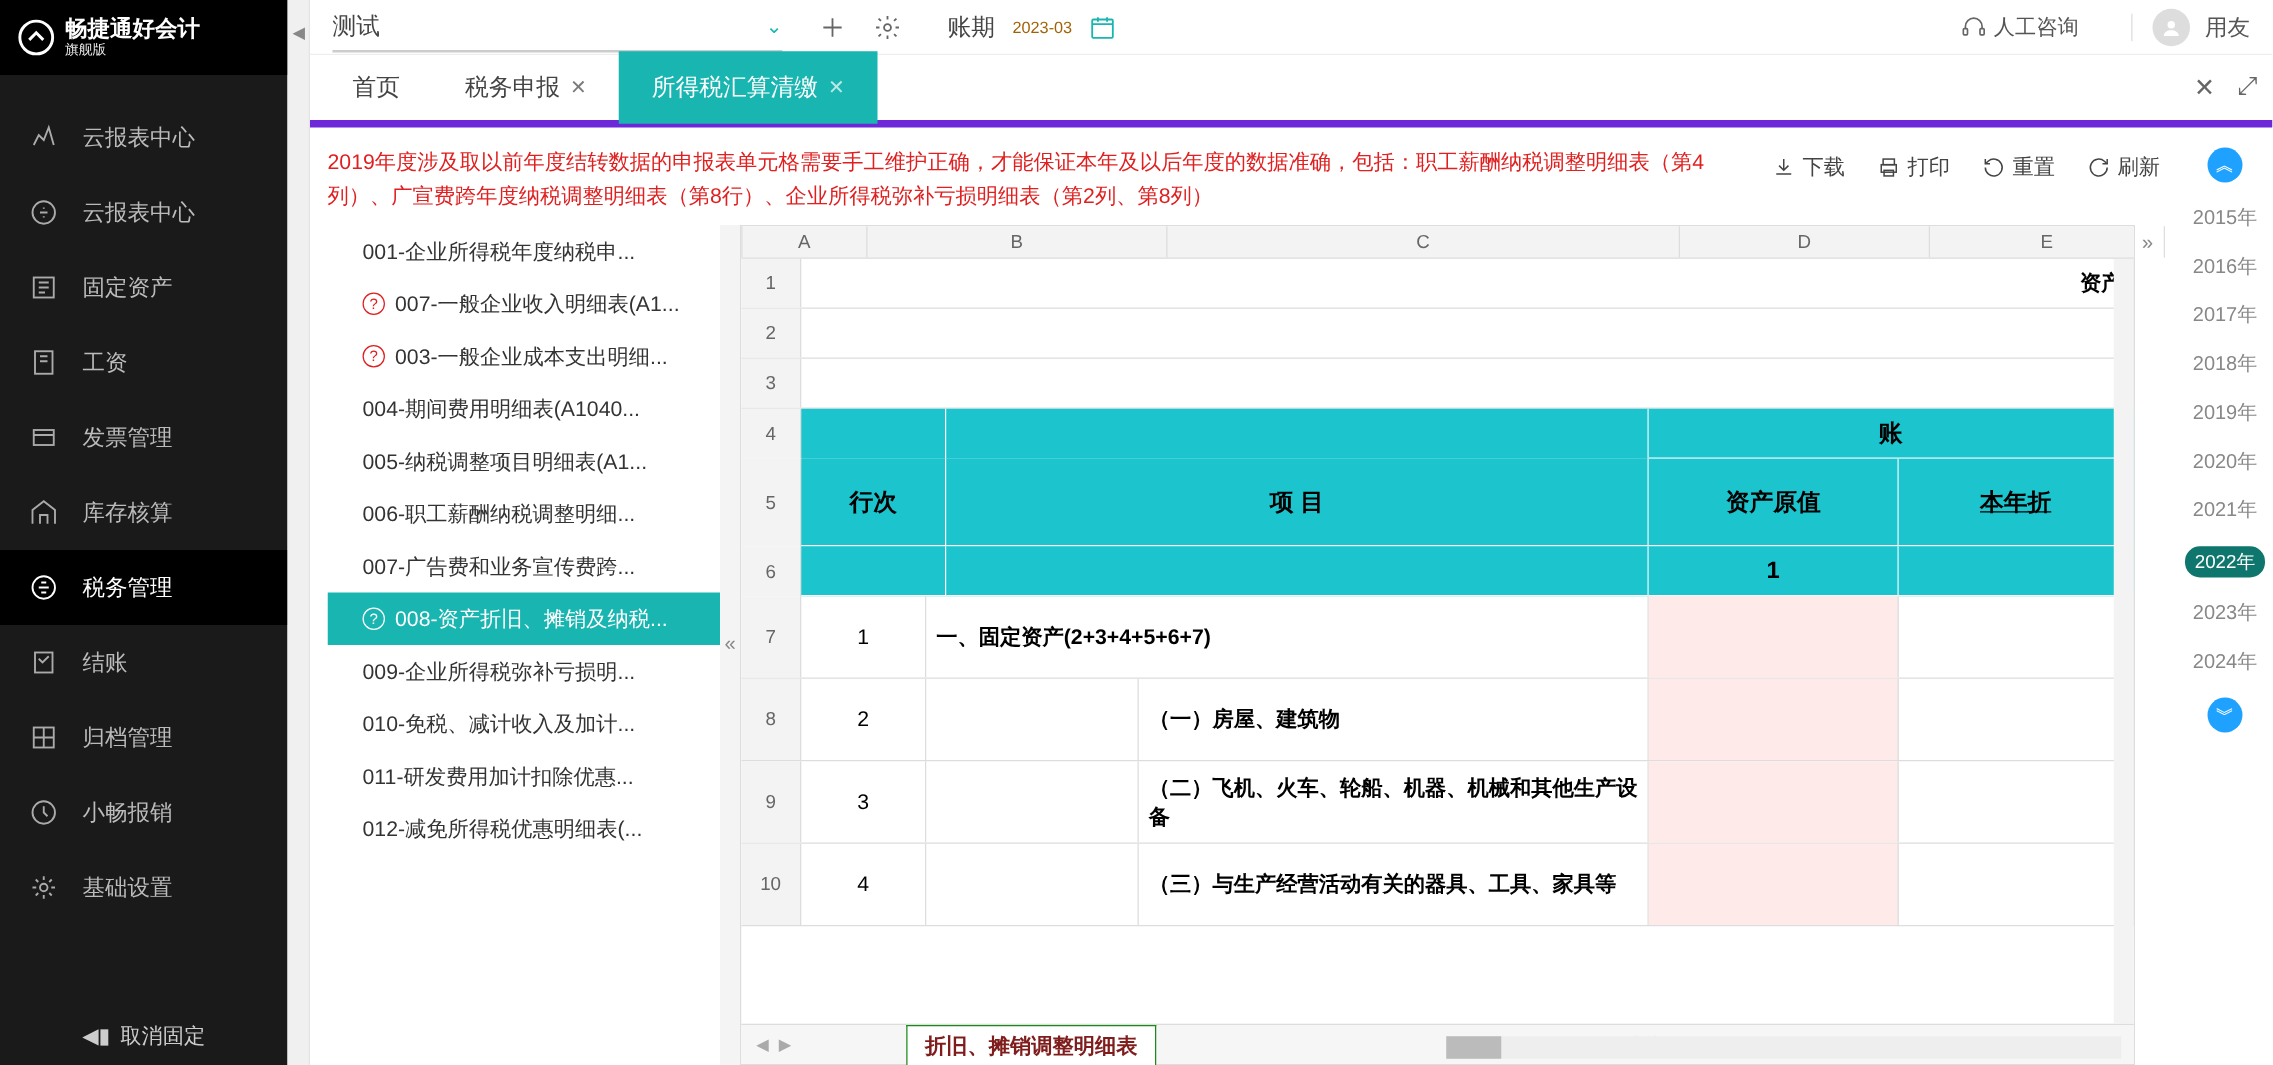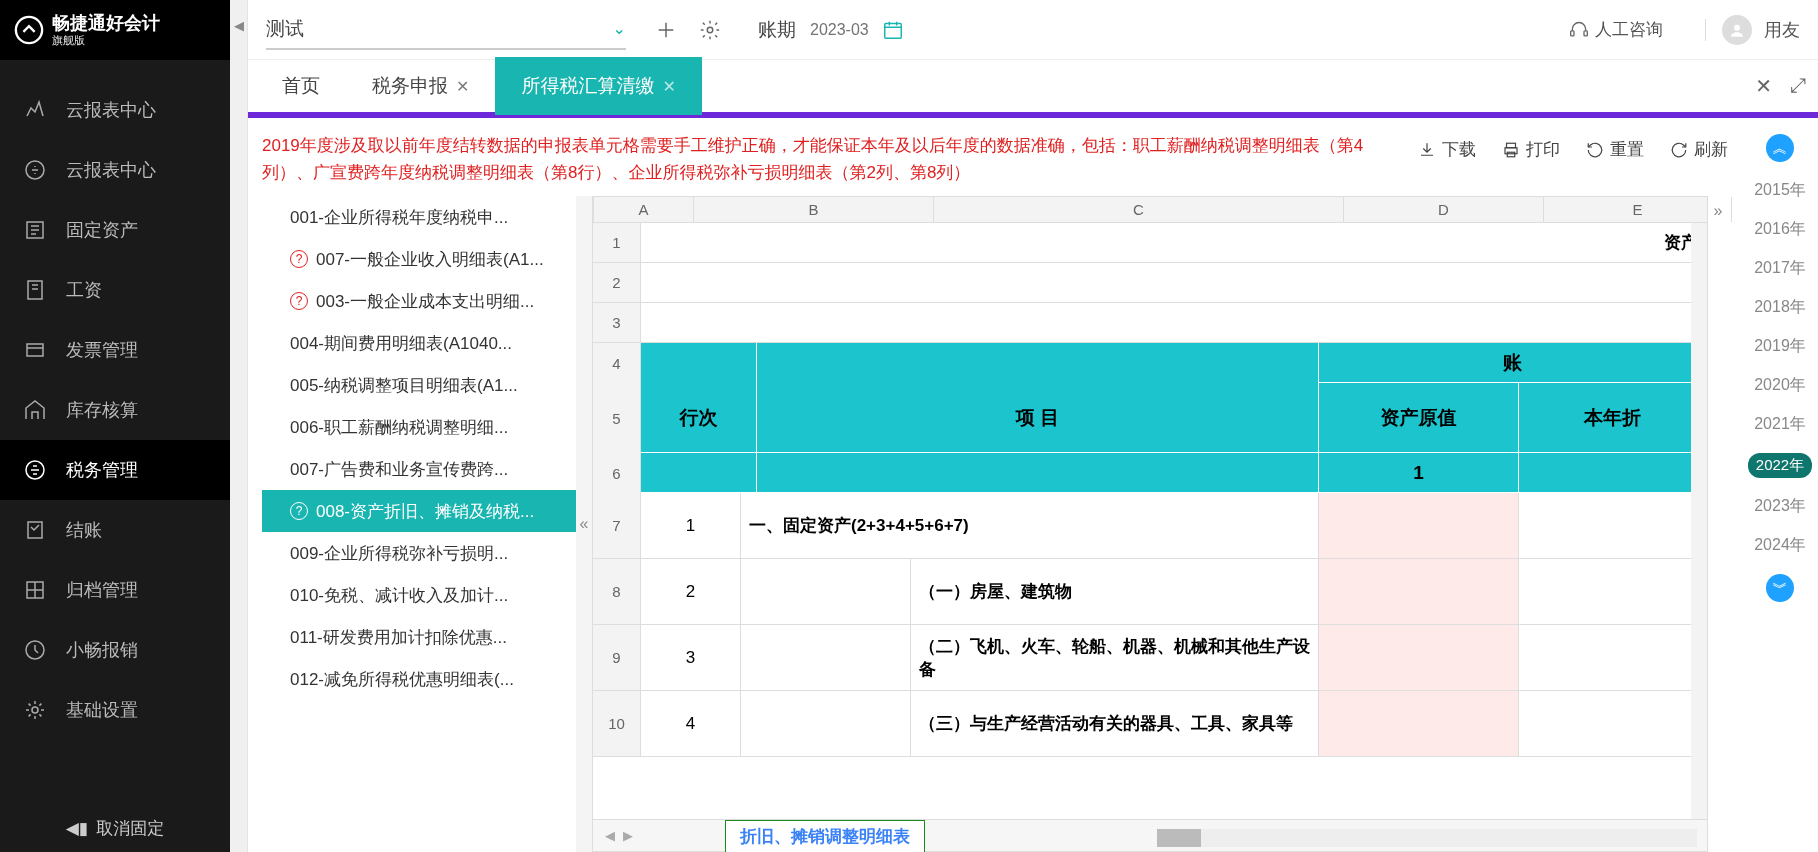--- a/index.html
+++ b/index.html
@@ -20,27 +20,27 @@
 .nav-item.active svg { stroke: #fff; }
 
 .sidebar-footer { height: 48px; display: flex; align-items: center; justify-content: center; color: #ccc; font-size: 17px; cursor: pointer; }
 .sidebar-footer .foot-icon { margin-right: 8px; }
 
 .collapse-gutter { width: 18px; background: #f0f0f0; position: relative; border-right: 1px solid #e4e4e4; }
 .collapse-caret { position: absolute; top: 18px; left: 4px; color: #888; font-size: 13px; }
 
 .main { flex: 1; display: flex; flex-direction: column; min-width: 0; }
 
-.topbar { height: 60px; display: flex; align-items: center; padding: 0 18px; border-bottom: 1px solid #eee; }
+.topbar { height: 44px; display: flex; align-items: center; padding: 0 18px; border-bottom: 1px solid #eee; }
 .entity-select { width: 360px; height: 40px; border-bottom: 2px solid #ccc; display: flex; align-items: center; justify-content: space-between; font-size: 19px; color: #444; margin-right: 18px; }
 .entity-select .chev { color: #19b5b0; font-size: 16px; }
 .top-ic { width: 28px; height: 28px; margin: 0 8px; display: flex; align-items: center; justify-content: center; color: #555; cursor: pointer; }
 .top-ic svg { width: 22px; height: 22px; stroke: #666; fill: none; stroke-width: 1.6; }
 .period-label { margin-left: 26px; font-size: 19px; color: #444; }
-.period-val { margin-left: 14px; font-size: 16px; color: #737373; }
+.period-val { margin-left: 14px; font-size: 13px; color: #a16207; }
 .period-cal { margin-left: 10px; color: #19b5b0; }
 .top-spacer { flex: 1; }
 .support { display: flex; align-items: center; font-size: 17px; color: #555; margin-right: 26px; gap: 6px; }
 .user { display: flex; align-items: center; font-size: 18px; color: #555; gap: 12px; }
 .avatar { width: 30px; height: 30px; border-radius: 50%; background: #ddd; display: flex; align-items: center; justify-content: center; }
 .avatar svg { width: 18px; height: 18px; fill: #fff; }
 .divider-v { width: 1px; height: 22px; background: #ddd; margin: 0 16px; }
 
 .tabs { height: 58px; display: flex; align-items: center; border-bottom: 6px solid #6d28d9; padding-left: 8px; position: relative; }
 .tab { height: 58px; display: flex; align-items: center; padding: 0 26px; font-size: 19px; color: #444; cursor: pointer; position: relative; }
@@ -79,34 +79,34 @@
 .grow { display: flex; border-bottom: 1px solid #ddd; }
 .rownum { width: 48px; background: #f3f3f3; border-right: 1px solid #ddd; text-align: center; font-size: 15px; color: #666; display: flex; align-items: center; justify-content: center; }
 .gcell { border-right: 1px solid #ddd; font-size: 17px; display: flex; align-items: center; padding: 0 8px; }
 .r1 { height: 40px; }
 .r1 .gcell { flex: 1; justify-content: flex-end; font-weight: bold; }
 .r2 { height: 40px; } .r2 .gcell { flex: 1; }
 .r3 { height: 40px; } .r3 .gcell { flex: 1; }
 .hgA { width: 116px; }
 .hgBCD { flex: 1; }
 .hgE { width: 200px; }
-.hgF { width: 188px; }
+.hgF { width: 188px; text-decoration: underline; }
 .hcell { background: #1cc4ce; color: #000; border-right: 1px solid #fff; border-bottom: 1px solid #fff; display: flex; align-items: center; justify-content: center; font-weight: bold; font-size: 19px; }
 .hrow4 { height: 40px; display: flex; }
 .hrow5 { height: 70px; display: flex; }
 .hrow6 { height: 40px; display: flex; }
 .r7, .r8, .r9, .r10 { height: 66px; }
 .cA { width: 100px; justify-content: center; }
 .cBCD { flex: 1; }
 .cE { width: 200px; background: #ffeaea; }
 .cF { width: 188px; }
 
 .sheet-tab-bar { height: 32px; display: flex; align-items: center; border-top: 1px solid #ddd; background: #f6f6f6; position: relative; }
 .sheet-nav { display: flex; gap: 8px; padding: 0 12px; color: #aaa; font-size: 13px; }
-.sheet-tab { background: #fff; border: 1px solid #1a8a1a; border-bottom: none; color: #3b82f6; padding: 4px 14px; font-size: 17px; font-weight: bold; margin-left: 80px; }
+.sheet-tab { background: #fff; border: 1px solid #1a8a1a; border-bottom: none; color: #7f1d1d; padding: 4px 14px; font-size: 17px; font-weight: bold; margin-left: 80px; }
 .hsbar { position: absolute; right: 10px; bottom: 4px; width: 540px; height: 18px; background: #eee; }
 .hsbar .thumb { position: absolute; left: 0; width: 44px; height: 100%; background: #bbb; }
 .collapse-r { width: 20px; display: flex; align-items: flex-start; justify-content: center; padding-top: 6px; color: #888; }
 
 .year-rail { width: 76px; display: flex; flex-direction: column; align-items: center; padding: 16px 0; gap: 18px; }
 .year-btn { width: 28px; height: 28px; border-radius: 50%; background: #1fa2ff; color: #fff; display: flex; align-items: center; justify-content: center; font-size: 15px; cursor: pointer; }
 .year { font-size: 16px; color: #888; cursor: pointer; }
 .year.active { background: #0f766e; color: #fff; border-radius: 12px; padding: 3px 8px; font-size: 15px; }
 
 .grid-vscroll { position: absolute; right: 0; top: 0; bottom: 0; width: 16px; background: #f3f3f3; }

